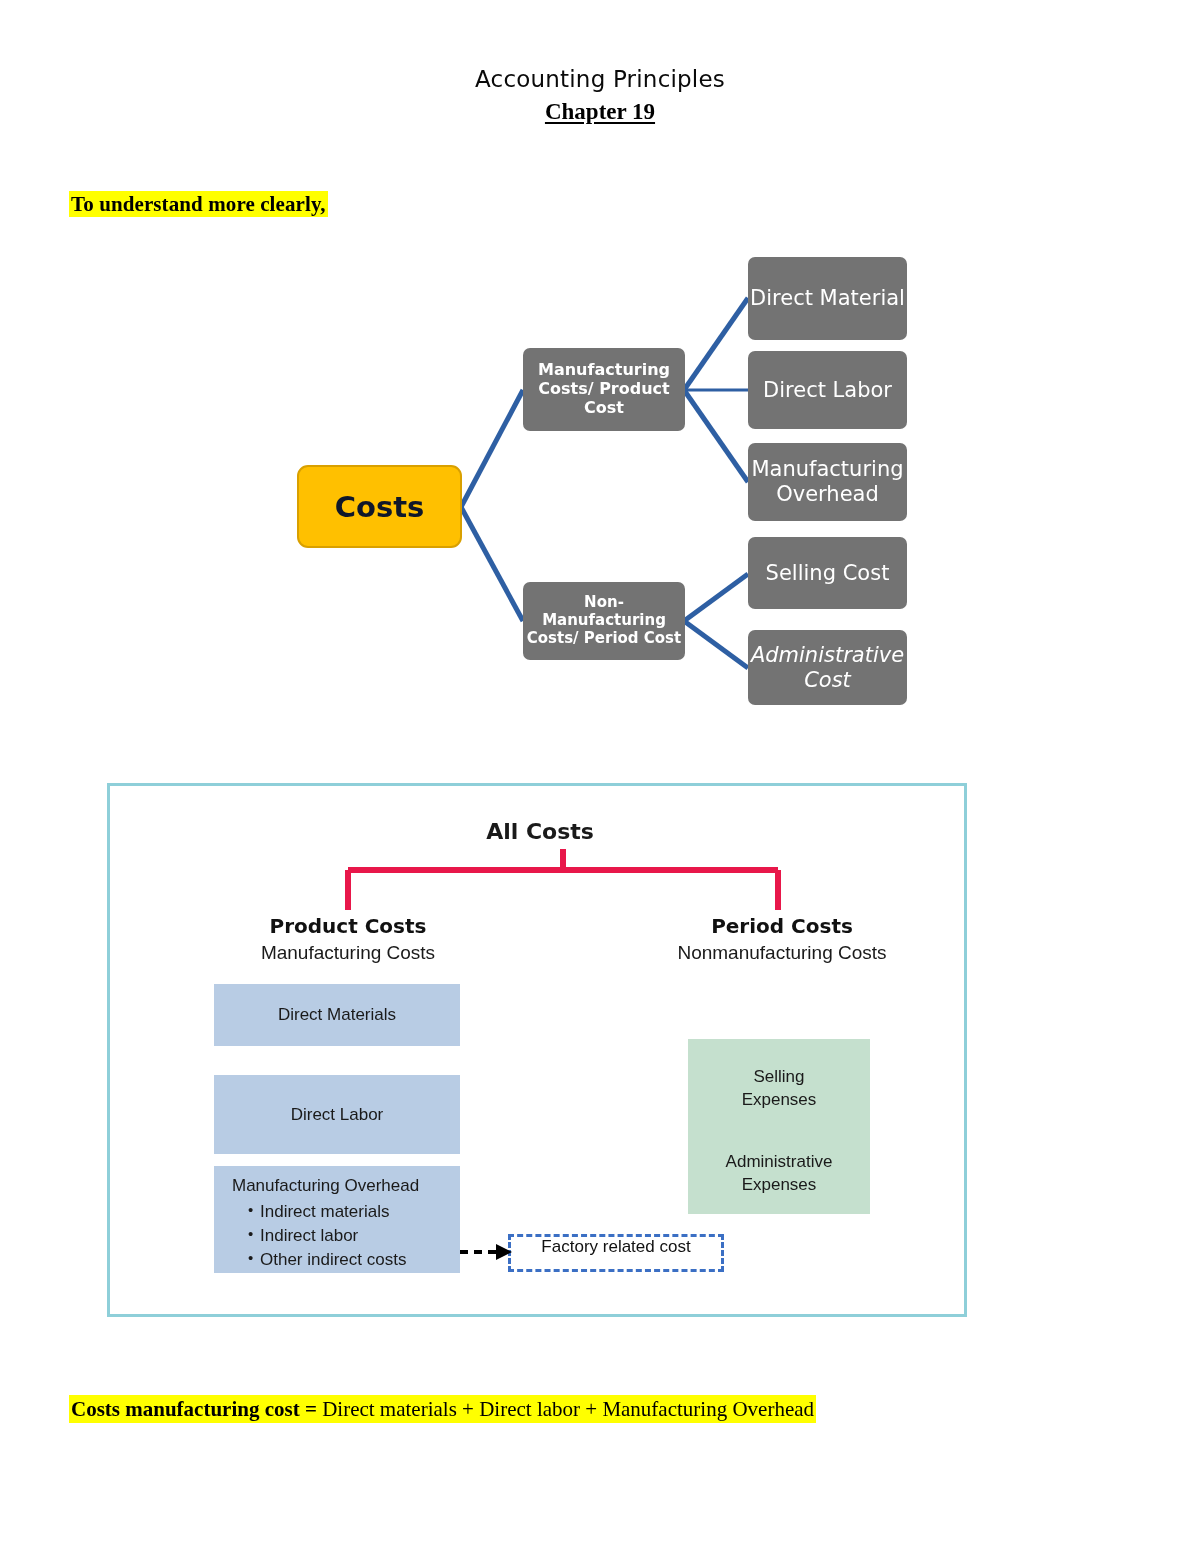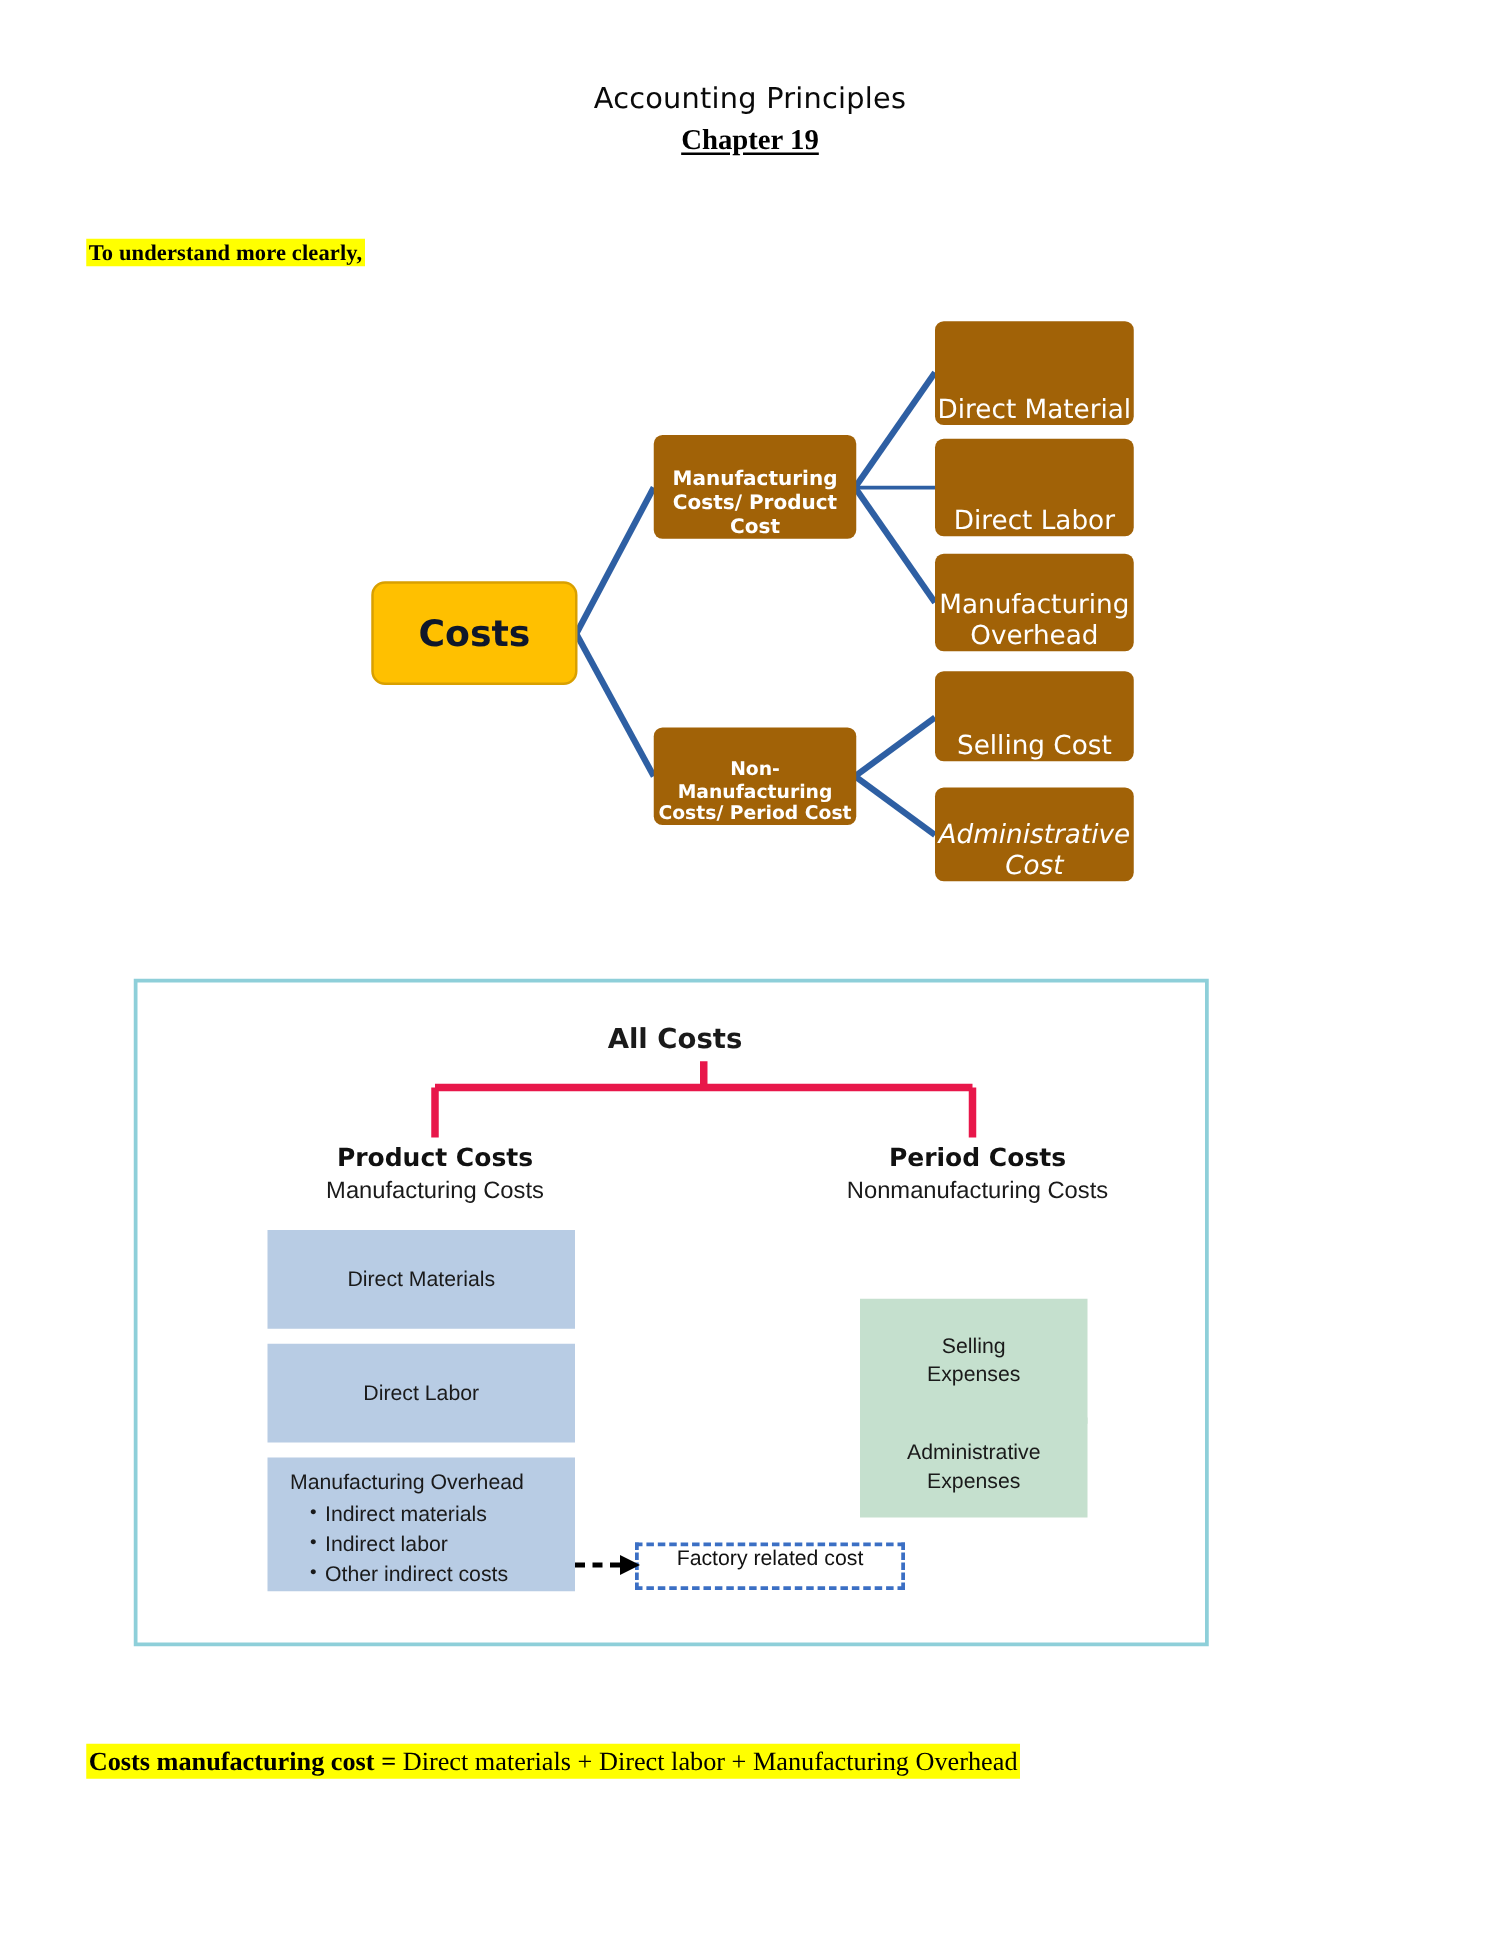--- a/index.html
+++ b/index.html
@@ -42,21 +42,21 @@
   }
 
   .intro-line {
     position: absolute;
     left: 69px; top: 192px;
   }
   .intro-line span {
     background: #FFFF00;
     font-family: "Liberation Serif", serif;
     font-weight: bold;
-    font-size: 18px;
+    font-size: 21px;
     padding: 1px 2px;
     letter-spacing: 0.1px;
     margin-top: 13px;
   }
 
   
   #diagram1 {
     position: absolute;
     left: 0; top: 240px;
     width: 1200px;
@@ -67,26 +67,25 @@
   .node {
     position: absolute;
     box-sizing: border-box;
     display: flex;
     align-items: center;
     justify-content: center;
     text-align: center;
     z-index: 3;
   }
   .node-blue {
-    background: #a16207;
+    background: #737373;
     color: #ffffff;
     border-radius: 7px;
     font-family: "DejaVu Sans", sans-serif;
     line-height: 1.18;
-    align-items: flex-end;
   }
   .node-gold {
     background: #FFC000;
     color: #0f172a;
     border: 2px solid #D9A000;
     border-radius: 11px;
     font-family: "DejaVu Sans", sans-serif;
     font-weight: bold;
     font-size: 29px;
   }
@@ -293,21 +292,21 @@
   <div class="col-head" style="left:118px; top:128px; width:240px;">
     <span class="h1">Product Costs</span>
     <span class="h2">Manufacturing Costs</span>
   </div>
 
   <div class="col-head" style="left:548px; top:128px; width:248px;">
     <span class="h1">Period Costs</span>
     <span class="h2">Nonmanufacturing Costs</span>
   </div>
 
-  <div class="box-blue" style="left:104px; top:198px; width:246px; height:79px;">
+  <div class="box-blue" style="left:104px; top:198px; width:246px; height:62px;">
     <span>Direct Materials</span>
   </div>
 
   <div class="box-blue" style="left:104px; top:289px; width:246px; height:79px;">
     <span>Direct Labor</span>
   </div>
 
   <div class="box-oh" style="left:104px; top:380px; width:246px; height:107px;">
     <span class="oh-title">Manufacturing Overhead</span>
     <ul>

